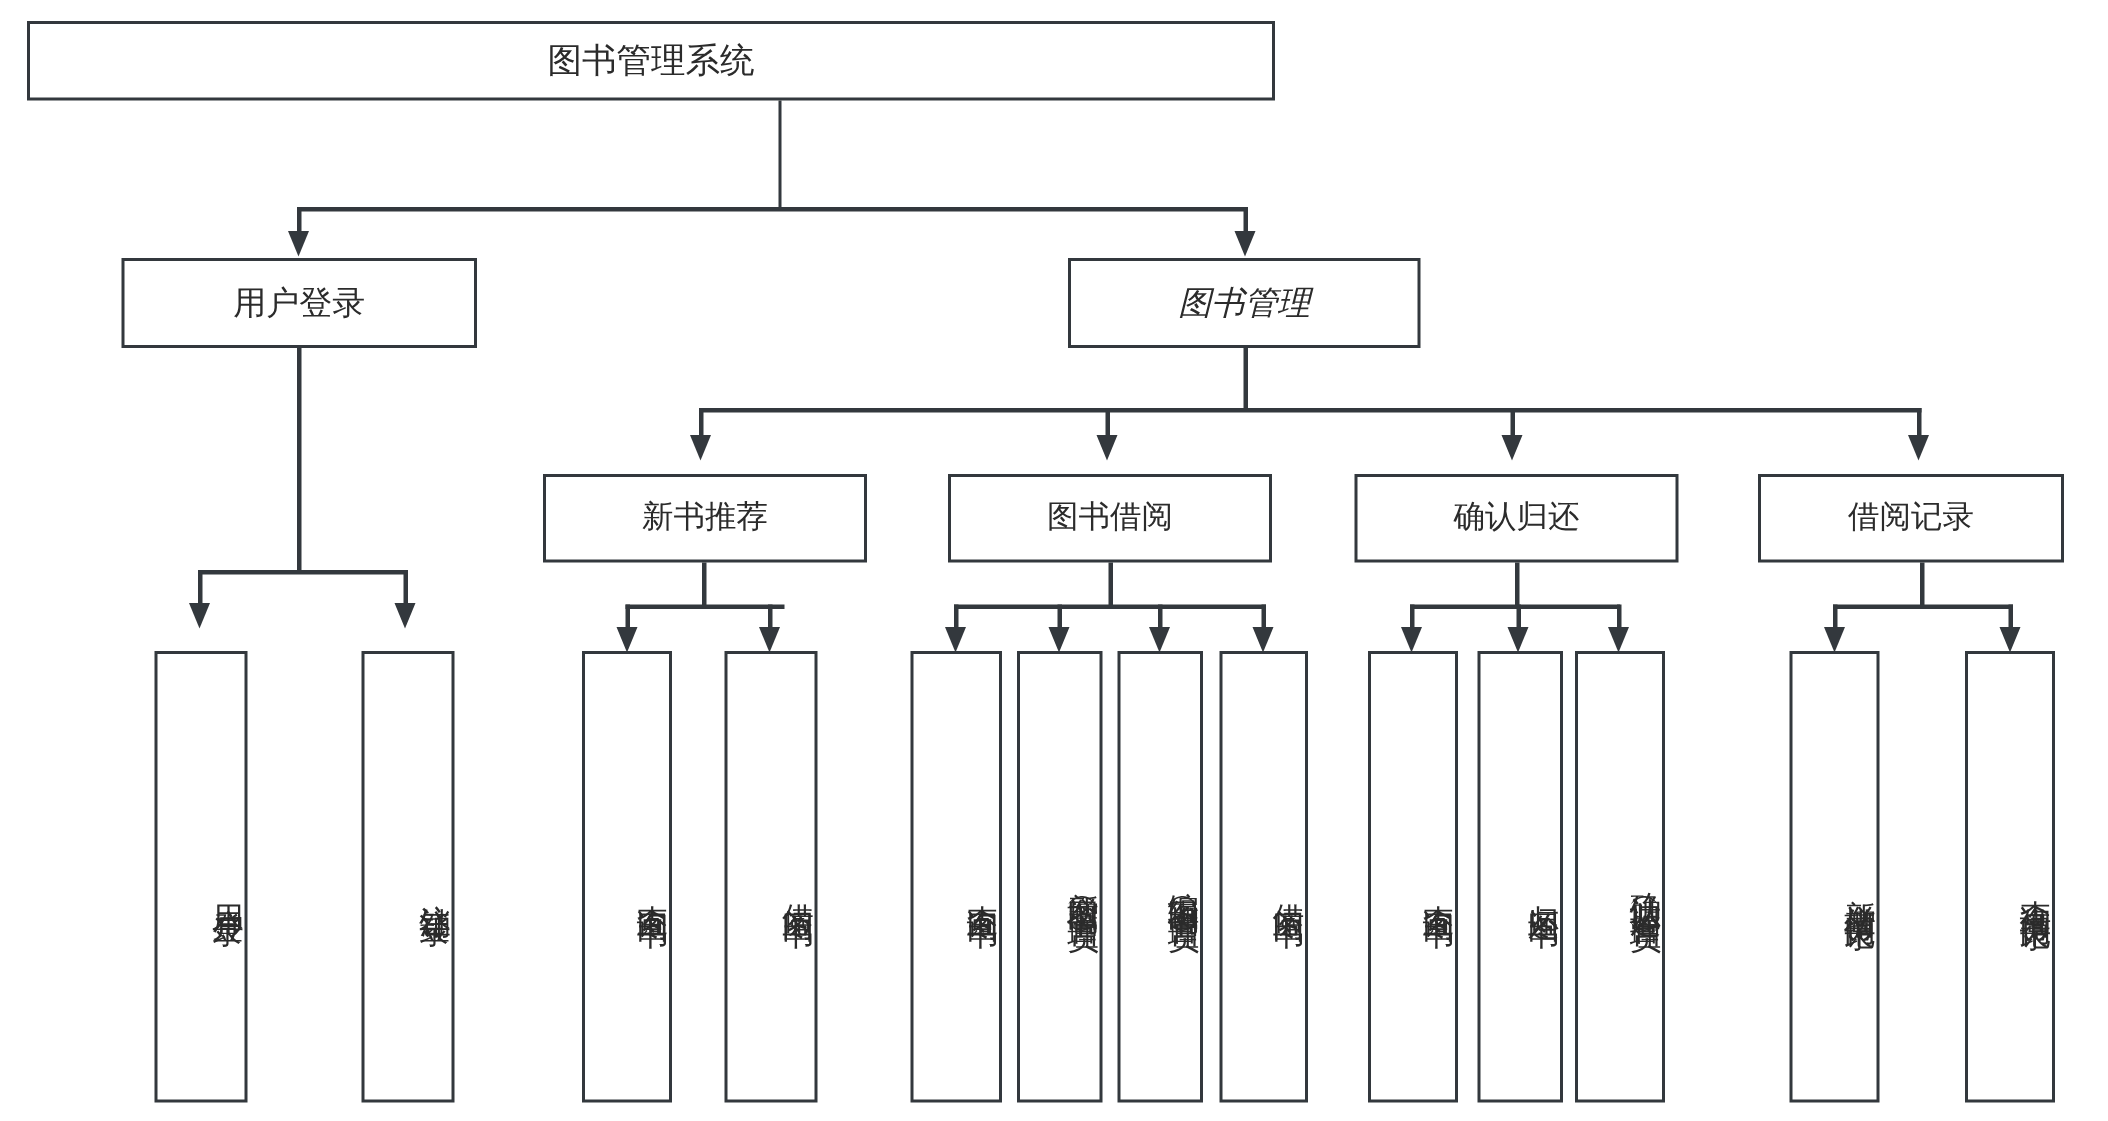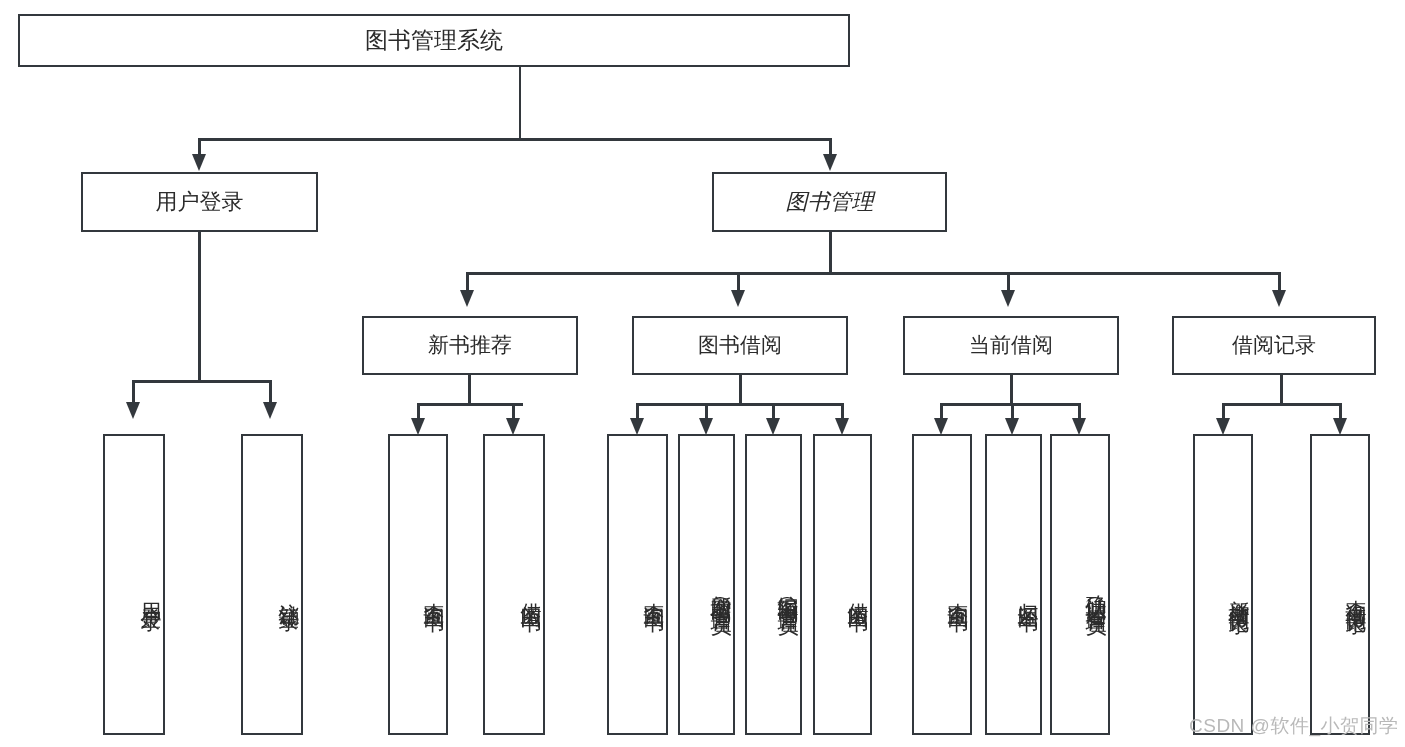--- a/index.html
+++ b/index.html
@@ -117,21 +117,21 @@
   <div class="edge edge-v" style="left:1278px; top:272px; width:3px; height:20px;"></div>
   <div class="arrow" style="left:1272px; top:290px;"></div>
 
   <div class="node node-l3" style="left:362px; top:316px; width:216px; height:59px;">
     <span>新书推荐</span>
   </div>
   <div class="node node-l3" style="left:632px; top:316px; width:216px; height:59px;">
     <span>图书借阅</span>
   </div>
   <div class="node node-l3" style="left:903px; top:316px; width:216px; height:59px;">
-    <span>当前借阅</span>
+    <span>确认归还</span>
   </div>
   <div class="node node-l3" style="left:1172px; top:316px; width:204px; height:59px;">
     <span>借阅记录</span>
   </div>
 
   <div class="edge edge-v" style="left:468px; top:375px; width:3px; height:30px;"></div>
   <div class="edge edge-h" style="left:417px; top:403px; width:106px; height:3px;"></div>
   <div class="edge edge-v" style="left:417px; top:403px; width:3px; height:19px;"></div>
   <div class="arrow" style="left:411px; top:418px;"></div>
   <div class="edge edge-v" style="left:512px; top:403px; width:3px; height:19px;"></div>
@@ -197,15 +197,14 @@
   <div class="node node-leaf" style="left:1050px; top:434px; width:60px; height:301px;">
     <span>确认归还（管理员）</span>
   </div>
   <div class="node node-leaf" style="left:1193px; top:434px; width:60px; height:301px;">
     <span>新增借阅记录</span>
   </div>
   <div class="node node-leaf" style="left:1310px; top:434px; width:60px; height:301px;">
     <span>查询借阅记录</span>
   </div>
 
-  <div class="watermark" style="left:1189px; top:713px;">CSDN @软件_小贺同学</div>
 
 </div>
 
 </body></html>

